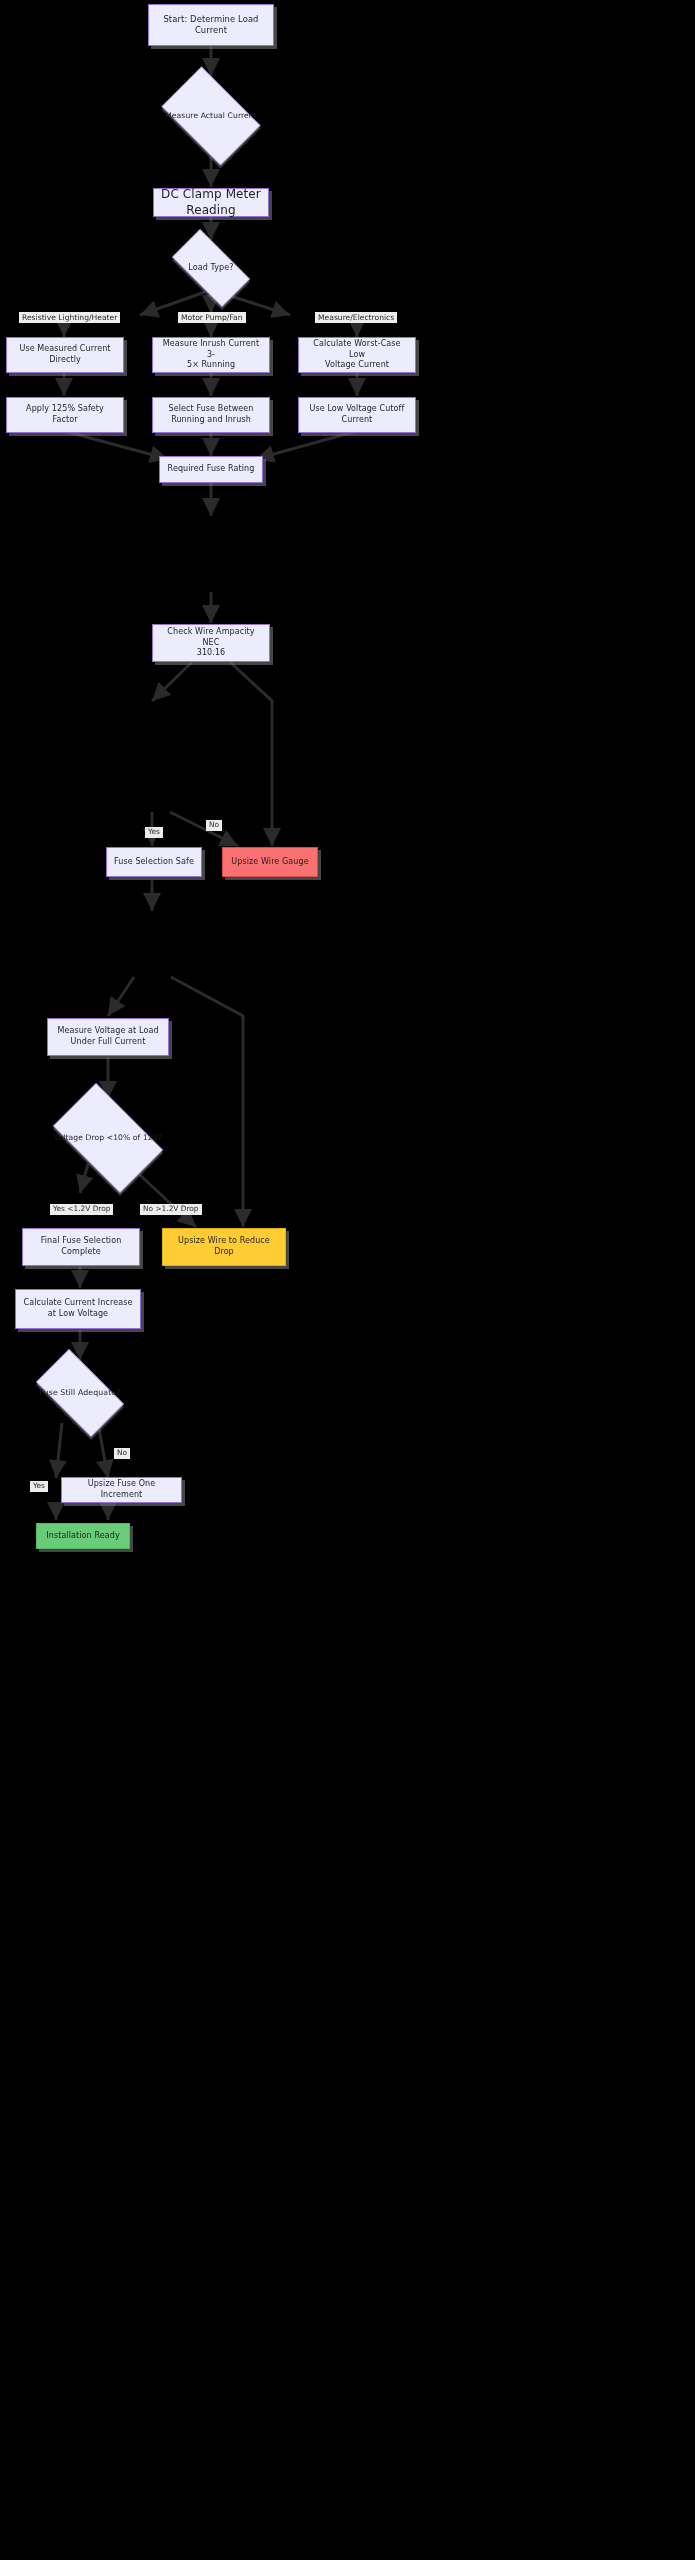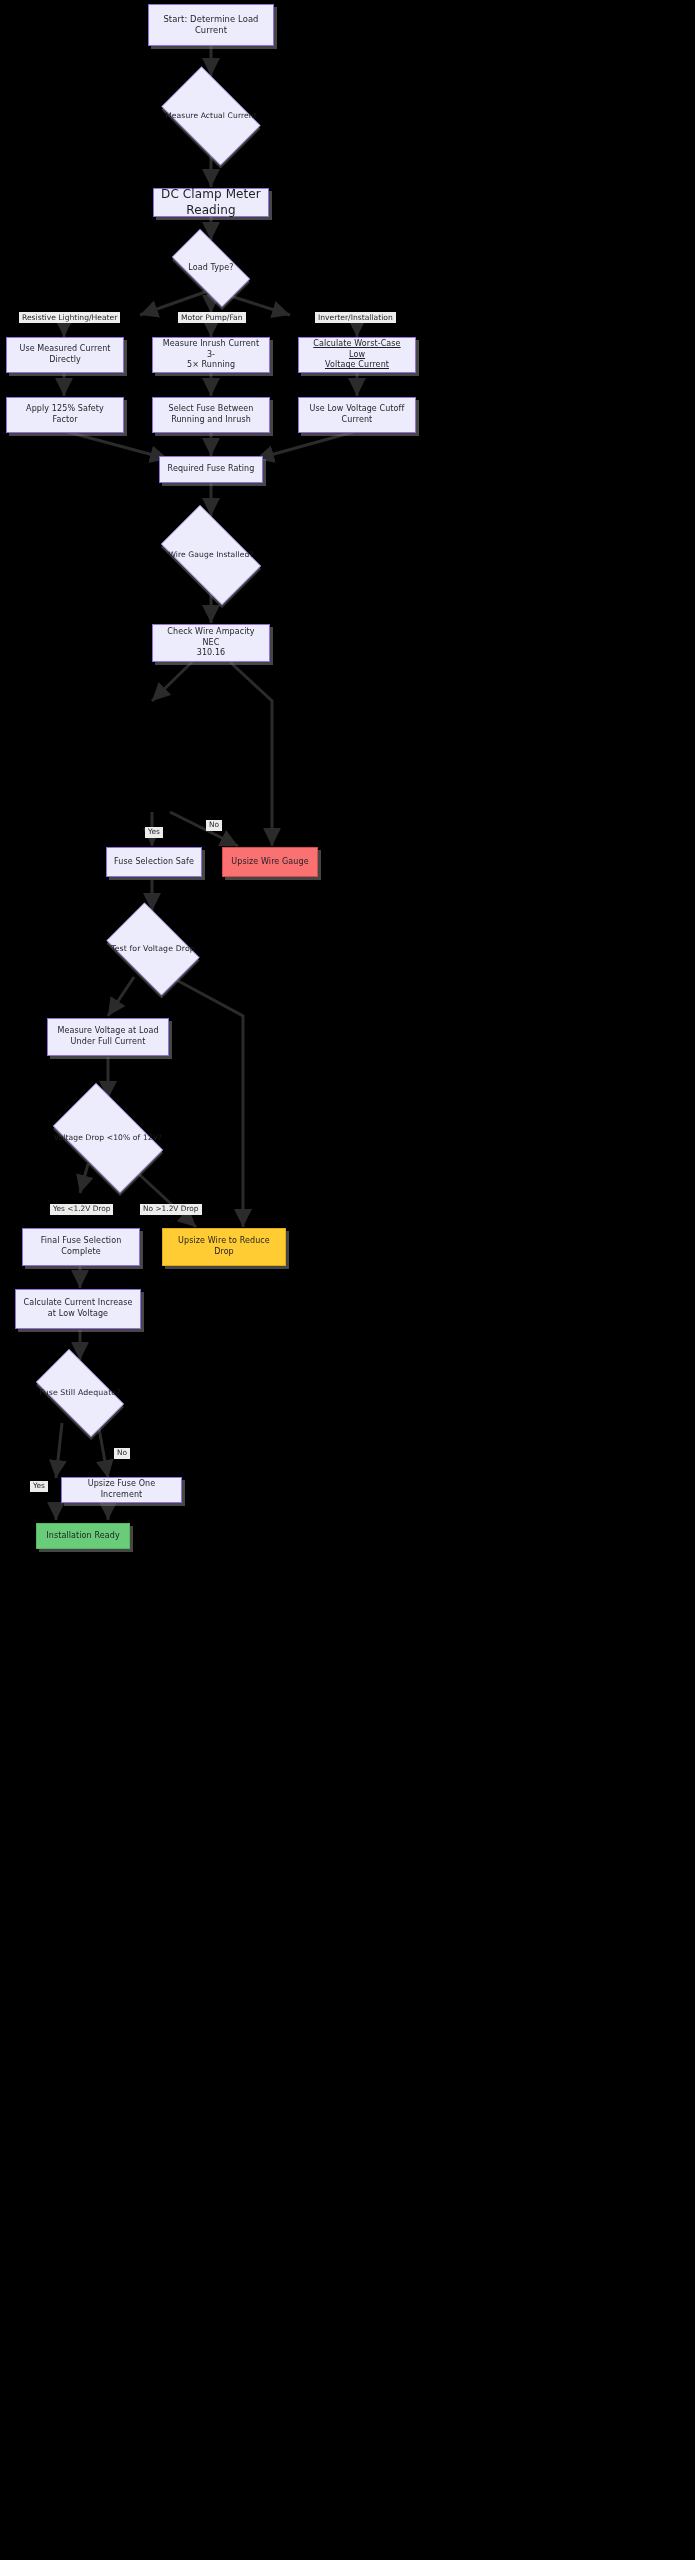--- a/index.html
+++ b/index.html
@@ -157,77 +157,69 @@
     <span class="txt">DC Clamp Meter Reading</span>
   </div>
 
   <div class="node diamond" style="left:161px; top:240px; width:100px; height:56px; font-size:8px;">
     <span class="shape"></span>
     <span class="txt">Load Type?</span>
   </div>
 
   <div class="elabel" style="left:19px; top:312px; font-size:7.6px;">Resistive Lighting/Heater</div>
   <div class="elabel" style="left:178px; top:312px; font-size:7.6px;">Motor Pump/Fan</div>
-  <div class="elabel" style="left:315px; top:312px; font-size:7.6px;">Inverter/Installation</div>
+  <div class="elabel" style="left:315px; top:312px; font-size:7.6px;">Measure/Electronics</div>
 
   <div class="node rect" style="left:6px; top:337px; width:118px; height:36px; font-size:8px;">
     <span class="txt">Use Measured Current
 Directly</span>
   </div>
   <div class="node rect" style="left:152px; top:337px; width:118px; height:36px; font-size:8px;">
     <span class="txt">Measure Inrush Current 3-
 5× Running</span>
   </div>
-  <div class="node rect" style="left:298px; top:337px; width:118px; height:36px; font-size:8px;text-decoration:underline;">
+  <div class="node rect" style="left:298px; top:337px; width:118px; height:36px; font-size:8px;">
     <span class="txt">Calculate Worst-Case Low
 Voltage Current</span>
   </div>
 
   <div class="node rect" style="left:6px; top:397px; width:118px; height:36px; font-size:8px;">
     <span class="txt">Apply 125% Safety Factor</span>
   </div>
   <div class="node rect" style="left:152px; top:397px; width:118px; height:36px; font-size:8px;">
     <span class="txt">Select Fuse Between
 Running and Inrush</span>
   </div>
   <div class="node rect" style="left:298px; top:397px; width:118px; height:36px; font-size:8px;">
     <span class="txt">Use Low Voltage Cutoff
 Current</span>
   </div>
 
   <div class="node rect" style="left:159px; top:456px; width:104px; height:27px; font-size:8px;">
     <span class="txt">Required Fuse Rating</span>
   </div>
 
-  <div class="node diamond" style="left:150px; top:516px; width:122px; height:78px; font-size:7.6px;">
-    <span class="shape"></span>
-    <span class="txt">Wire Gauge Installed?</span>
-  </div>
 
   <div class="node rect" style="left:152px; top:624px; width:118px; height:38px; font-size:8px;">
     <span class="txt">Check Wire Ampacity NEC
 310.16</span>
   </div>
 
 
   <div class="elabel" style="left:145px; top:827px; font-size:7.4px;">Yes</div>
   <div class="elabel" style="left:206px; top:820px; font-size:7.4px;">No</div>
 
   <div class="node rect" style="left:106px; top:847px; width:96px; height:30px; font-size:8px;">
     <span class="txt">Fuse Selection Safe</span>
   </div>
 
   <div class="node rect danger" style="left:222px; top:847px; width:96px; height:30px; font-size:8px;">
     <span class="txt">Upsize Wire Gauge</span>
   </div>
 
-  <div class="node diamond" style="left:98px; top:911px; width:110px; height:76px; font-size:7.8px;">
-    <span class="shape"></span>
-    <span class="txt">Test for Voltage Drop</span>
-  </div>
 
   <div class="node rect" style="left:47px; top:1018px; width:122px; height:38px; font-size:8px;">
     <span class="txt">Measure Voltage at Load
 Under Full Current</span>
   </div>
 
   <div class="node diamond" style="left:41px; top:1095px; width:134px; height:86px; font-size:7.6px;">
     <span class="shape"></span>
     <span class="txt">Voltage Drop &lt;10% of 12V?</span>
   </div>

